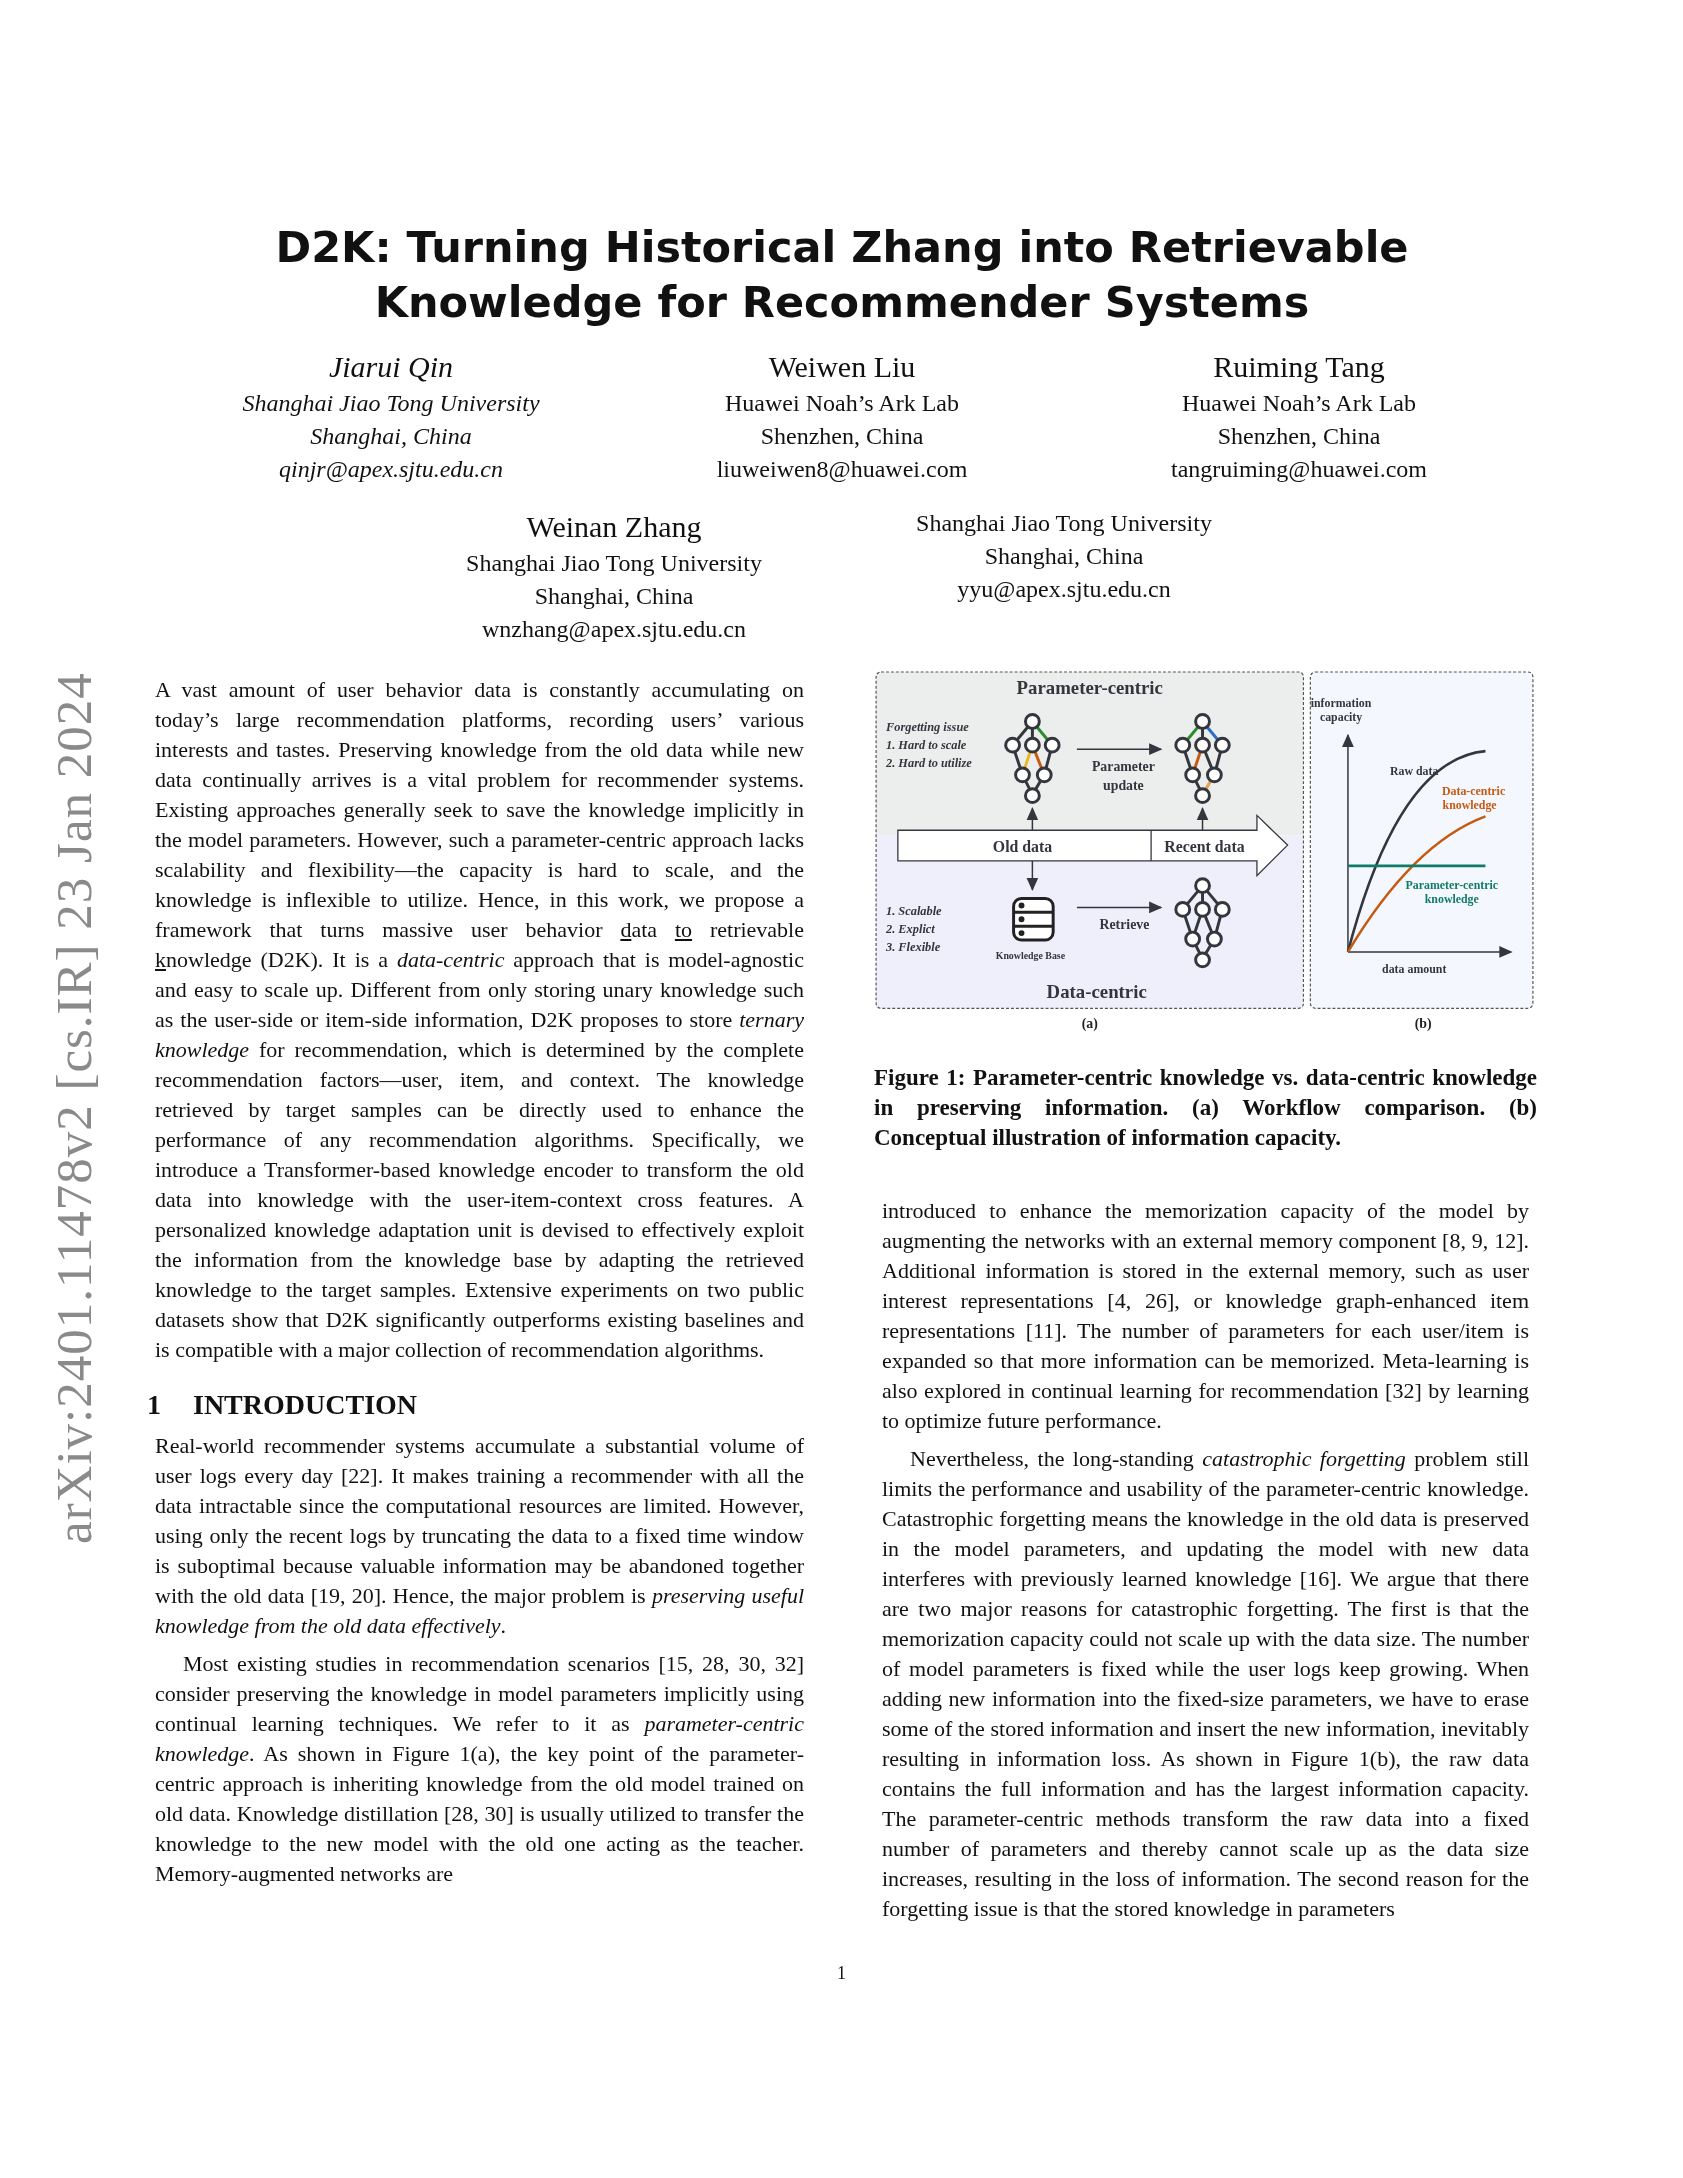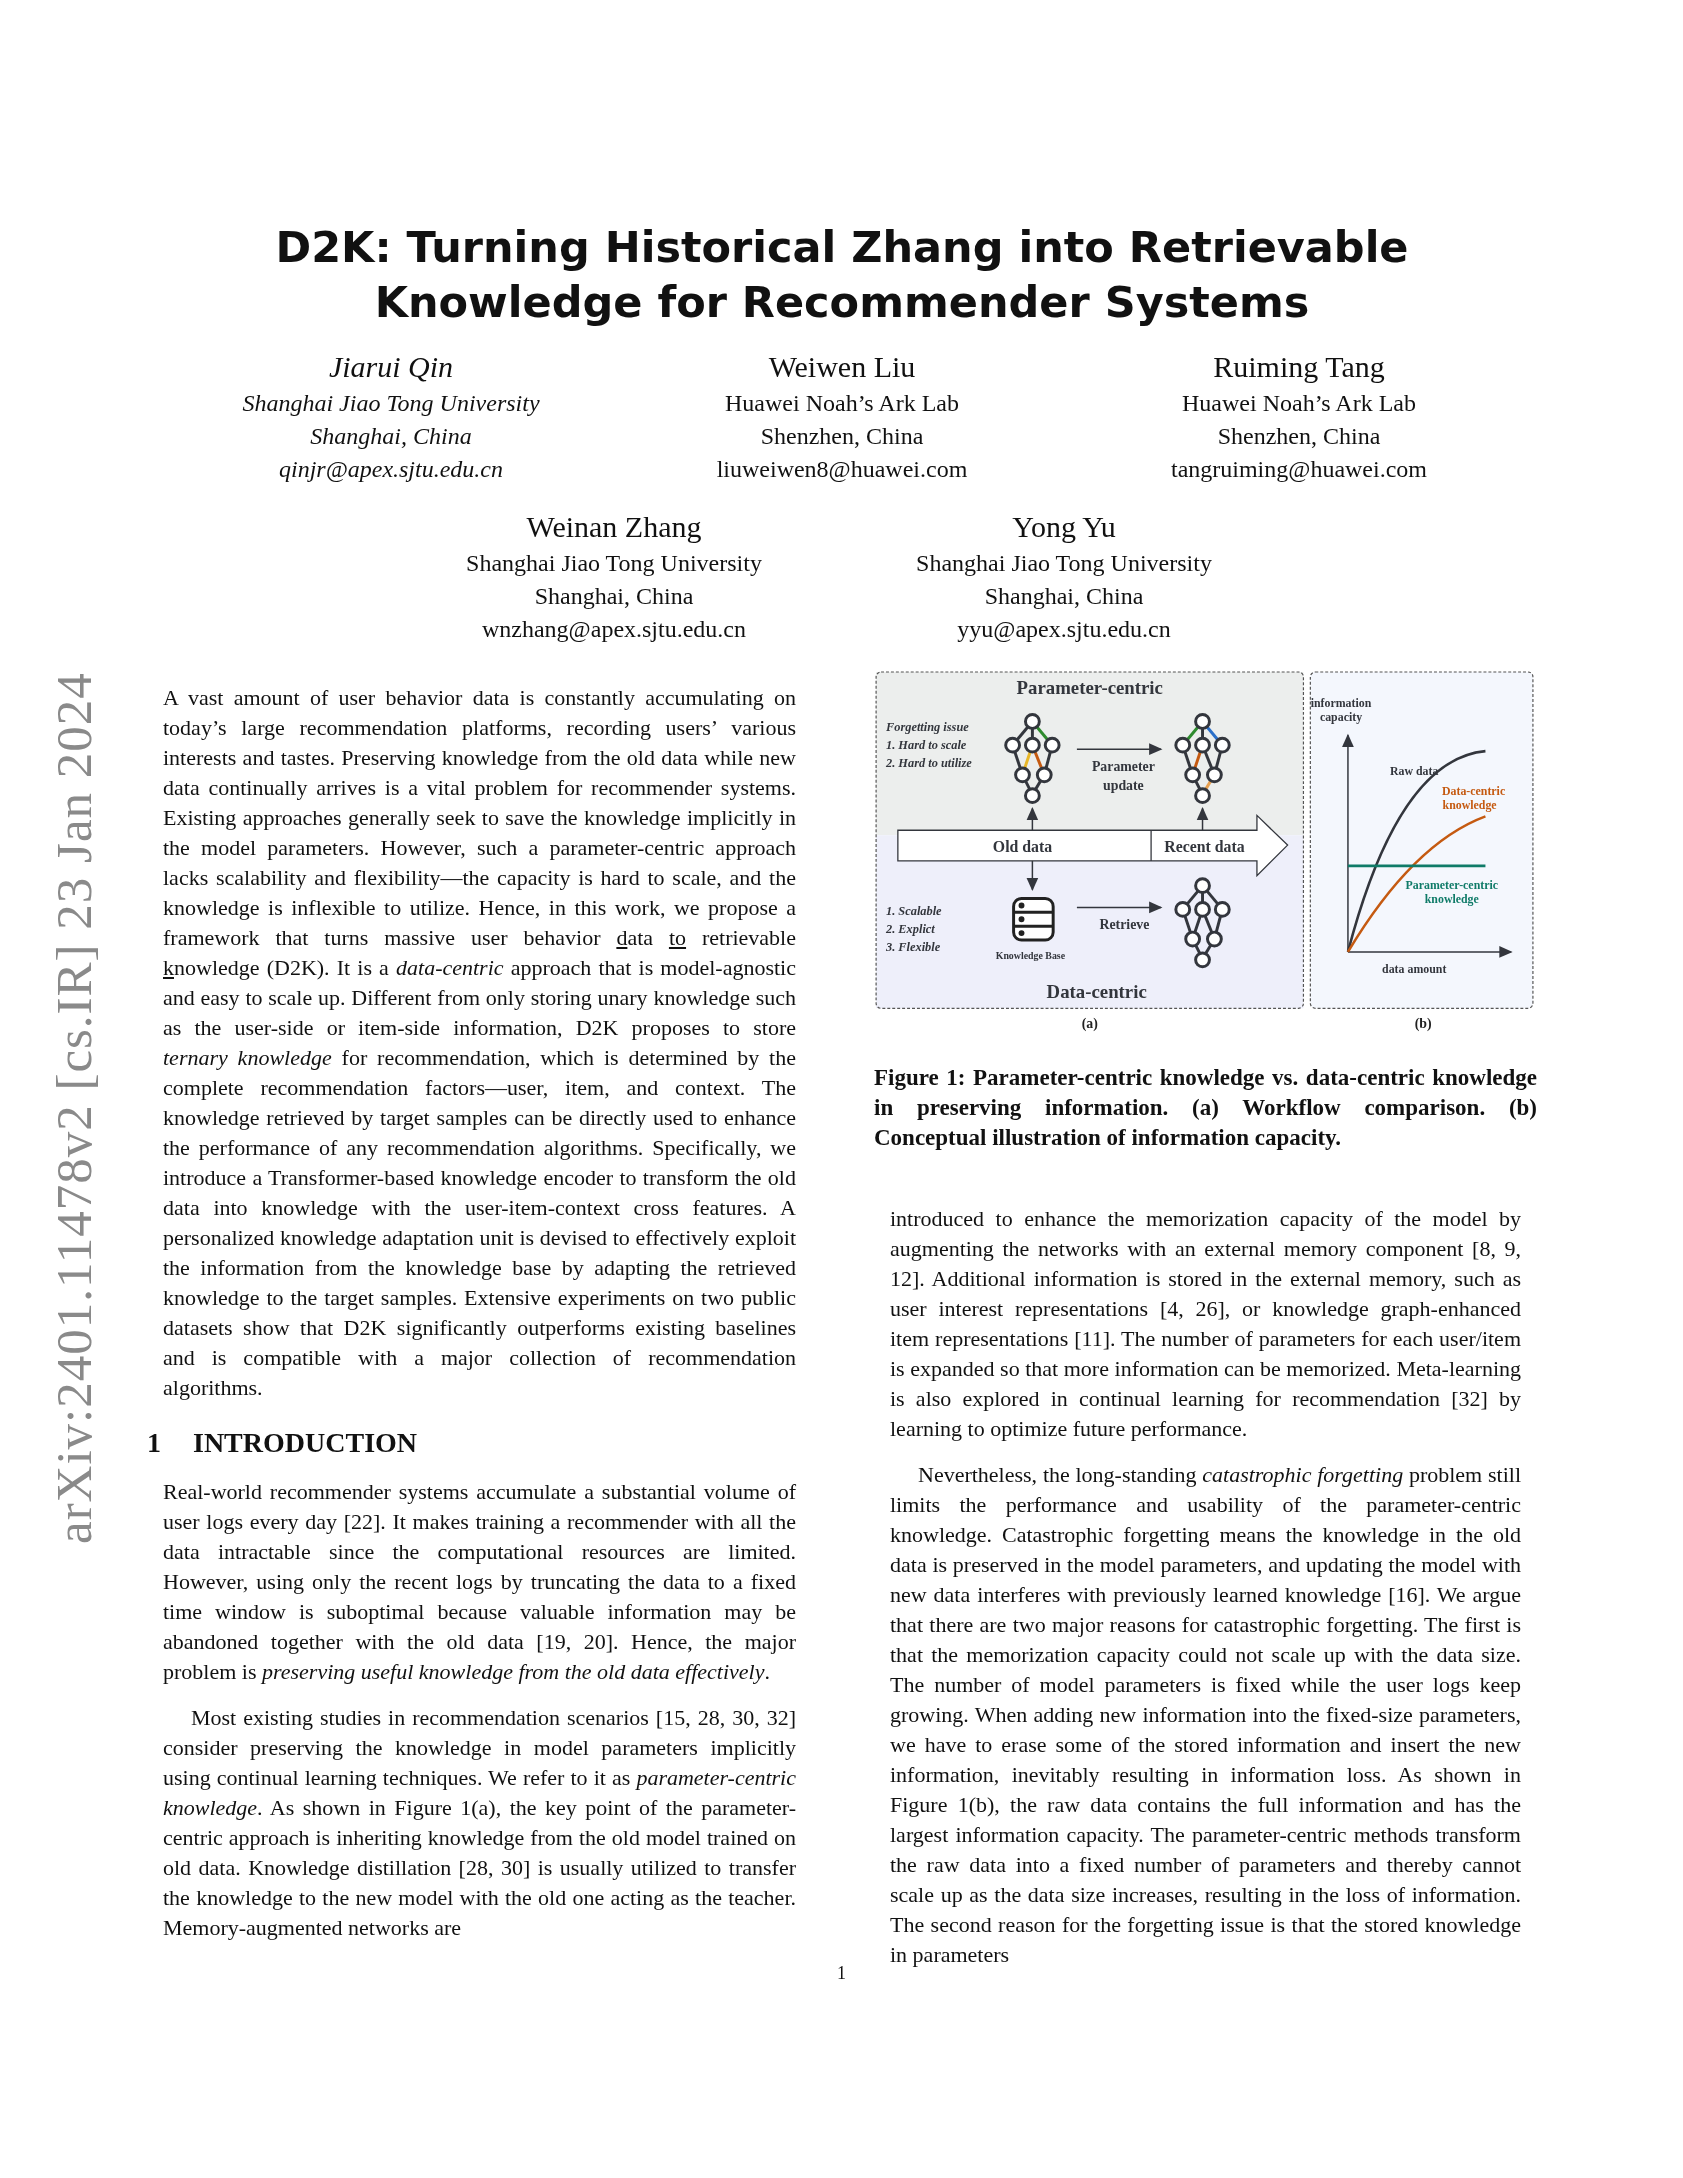--- a/index.html
+++ b/index.html
@@ -2,21 +2,21 @@
 <html><head>
 <meta charset="utf-8">
 <style>
   html, body { margin: 0; padding: 0; background: #ffffff; }
   body { width: 1683px; height: 2178px; position: relative; overflow: hidden; font-family: "Liberation Serif", serif; color: #111; }
   .arxiv { position: absolute; left: 45px; top: 1544px; width: 950px; height: 59px; transform-origin: 0 0; transform: rotate(-90deg); font-family: "Liberation Serif", serif; font-size: 51px; color: #8a8a8a; white-space: nowrap; letter-spacing: 1px; line-height: 59px; }
   .title { position: absolute; left: 149px; top: 220px; width: 1386px; text-align: center; font-family: "DejaVu Sans", sans-serif; font-weight: bold; font-size: 43px; line-height: 55px; color: #111; }
   .author { position: absolute; text-align: center; font-size: 24px; line-height: 33px; color: #111; }
   .author .name { font-size: 30px; line-height: 40px; }
   .col { position: absolute; text-align: justify; font-size: 22px; line-height: 30px; }
-  .col p { margin: 16px; }
+  .col p { margin: 8px; }
   .indent { text-indent: 28px; }
   .sec { font-weight: bold; font-size: 28px; margin: 0 0 4px 0; line-height: 36px; }
   .sec .num { display: inline-block; width: 46px; }
   .caption { position: absolute; left: 874px; top: 1063px; width: 663px; font-weight: bold; font-size: 23px; line-height: 30px; text-align: justify; }
   .pagenum { position: absolute; left: 0; width: 1683px; top: 1963px; text-align: center; font-size: 18px; }
   u { text-decoration: underline; }
   .fig { position: absolute; left: 874px; top: 670px; width: 663px; height: 366px; }
   .fig svg text { font-family: "Liberation Serif", serif; font-weight: bold; }
 </style>
 </head>
@@ -45,21 +45,20 @@
   <div>tangruiming@huawei.com</div>
 </div>
 
 <div class="author" style="left:401px; top:507px; width:426px;">
   <div class="name">Weinan Zhang</div>
   <div>Shanghai Jiao Tong University</div>
   <div>Shanghai, China</div>
   <div>wnzhang@apex.sjtu.edu.cn</div>
 </div>
 <div class="author" style="left:851px; top:507px; width:426px;">
-  <div class="name">Yong Yu</div>
   <div>Shanghai Jiao Tong University</div>
   <div>Shanghai, China</div>
   <div>yyu@apex.sjtu.edu.cn</div>
 </div>
 
 <div class="col" style="left:147px; top:667px; width:665px;">
   <p><span>A vast amount of user behavior data is constantly accumulating on today’s large recommendation platforms, recording users’ various interests and tastes. Preserving knowledge from the old data while new data continually arrives is a vital problem for recommender systems. Existing approaches generally seek to save the knowledge implicitly in the model parameters. However, such a parameter-centric approach lacks scalability and flexibility—the capacity is hard to scale, and the knowledge is inflexible to utilize. Hence, in this work, we propose a framework that turns massive user behavior </span><u>d</u><span>ata </span><u>to</u><span> retrievable </span><u>k</u><span>nowledge (D2K). It is a </span><em>data-centric</em><span> approach that is model-agnostic and easy to scale up. Different from only storing unary knowledge such as the user-side or item-side information, D2K proposes to store </span><em>ternary knowledge</em><span> for recommendation, which is determined by the complete recommendation factors—user, item, and context. The knowledge retrieved by target samples can be directly used to enhance the performance of any recommendation algorithms. Specifically, we introduce a Transformer-based knowledge encoder to transform the old data into knowledge with the user-item-context cross features. A personalized knowledge adaptation unit is devised to effectively exploit the information from the knowledge base by adapting the retrieved knowledge to the target samples. Extensive experiments on two public datasets show that D2K significantly outperforms existing baselines and is compatible with a major collection of recommendation algorithms.</span></p>
   <div class="sec" style="margin-top:22px;"><span class="num">1</span><span>INTRODUCTION</span></div>
   <p><span>Real-world recommender systems accumulate a substantial volume of user logs every day [22]. It makes training a recommender with all the data intractable since the computational resources are limited. However, using only the recent logs by truncating the data to a fixed time window is suboptimal because valuable information may be abandoned together with the old data [19, 20]. Hence, the major problem is </span><em>preserving useful knowledge from the old data effectively</em><span>.</span></p>
   <p class="indent"><span>Most existing studies in recommendation scenarios [15, 28, 30, 32] consider preserving the knowledge in model parameters implicitly using continual learning techniques. We refer to it as </span><em>parameter-centric knowledge</em><span>. As shown in Figure 1(a), the key point of the parameter-centric approach is inheriting knowledge from the old model trained on old data. Knowledge distillation [28, 30] is usually utilized to transfer the knowledge to the new model with the old one acting as the teacher. Memory-augmented networks are</span></p>

